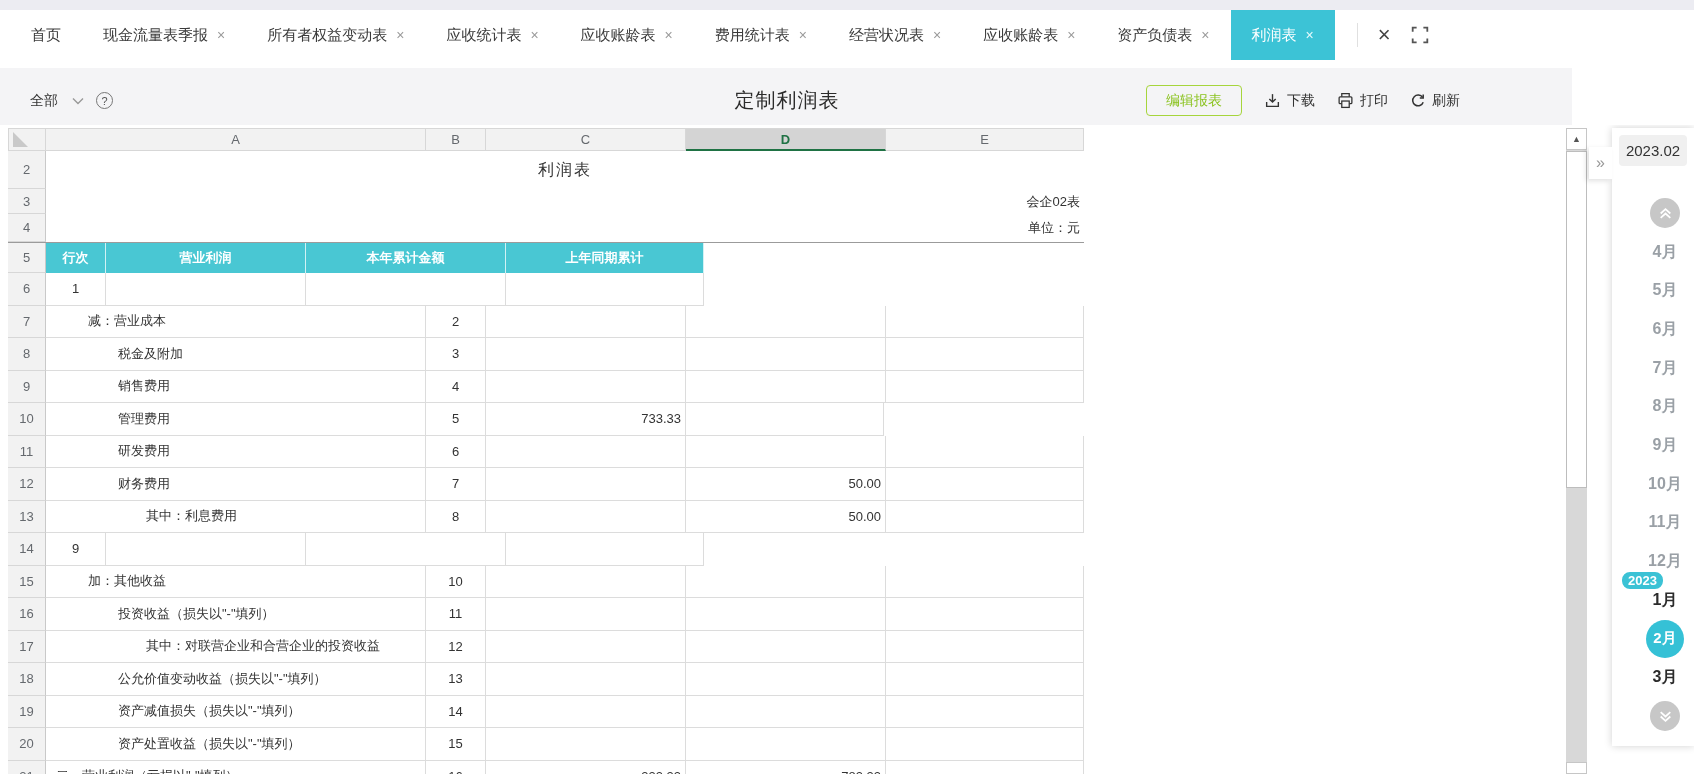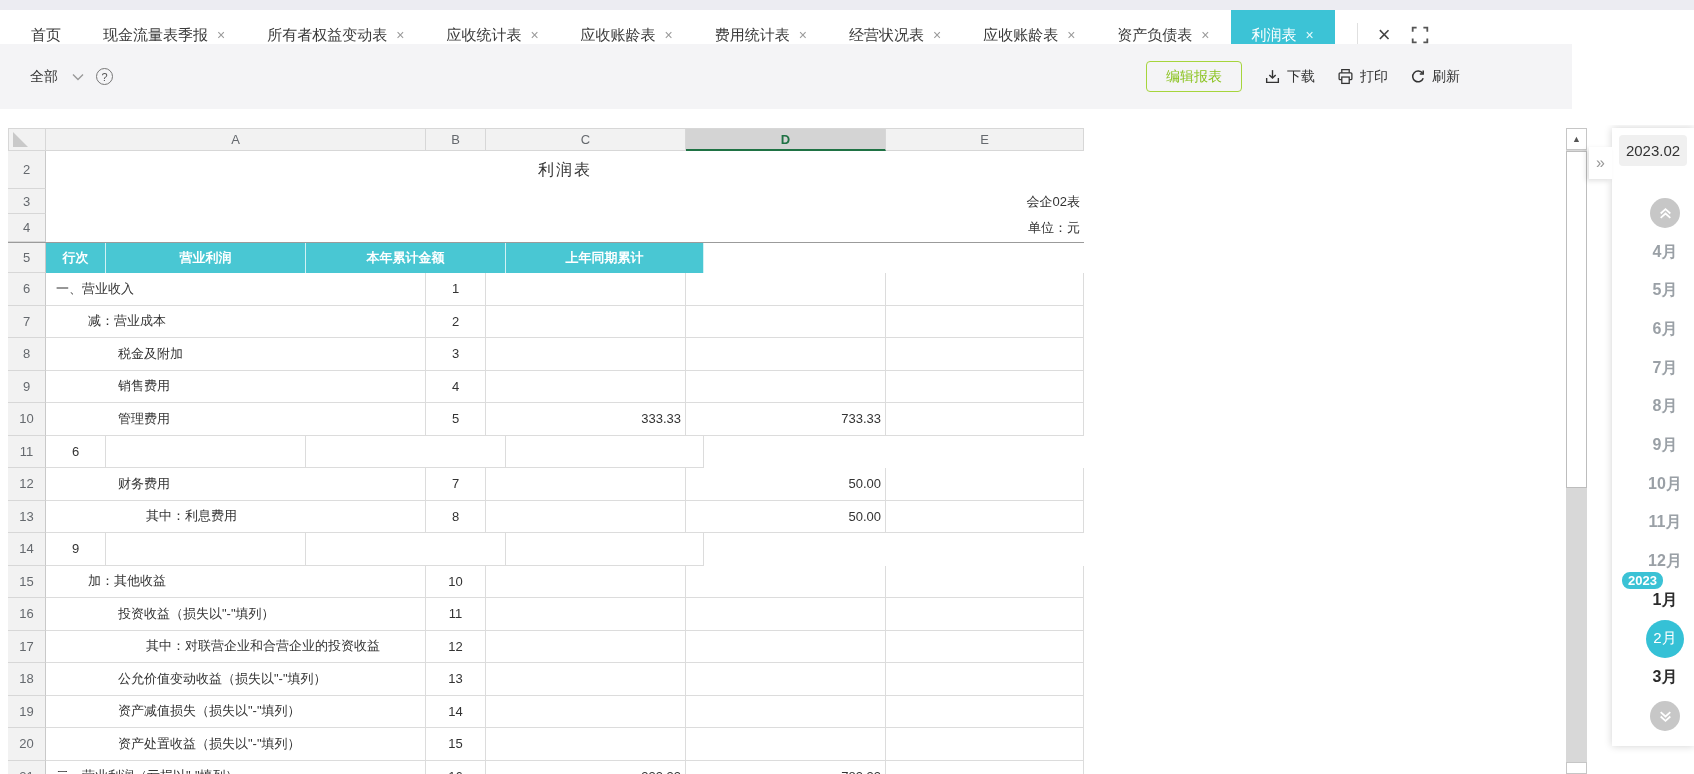--- a/index.html
+++ b/index.html
@@ -10,21 +10,21 @@
   .tabbar { position:absolute; left:0; top:10px; width:1433px; height:50px; background:#fff; display:flex; align-items:stretch; }
   .tabs { display:flex; align-items:stretch; padding-left:10px; }
   .tab { display:flex; align-items:center; gap:9px; padding:0 21px; font-size:15px; color:#3a3a3a; cursor:pointer; white-space:nowrap; }
   .tab .tab-x { font-size:14px; color:#9a9a9a; }
   .tab.active { background:#3cc3d6; color:#fff; }
   .tab.active .tab-x { color:#e8fbfd; }
   .tabbar-right { margin-left:auto; display:flex; align-items:center; gap:20px; padding:0 22px; }
   .tb-divider { width:1px; height:24px; background:#e0e0e0; }
   .close-all { font-size:22px; color:#444; line-height:1; cursor:pointer; }
   
-  .toolbar { position:absolute; left:0; top:44px; width:1572px; height:65px; background:#f4f4f6; }
+  .toolbar { position:absolute; left:0; top:68px; width:1572px; height:65px; background:#f4f4f6; }
   .toolbar-left { position:absolute; left:30px; top:0; height:65px; display:flex; align-items:center; gap:12px; }
   .filter { display:flex; align-items:center; gap:14px; font-size:14px; color:#333; cursor:pointer; }
   .help { width:17px; height:17px; border:1px solid #777; border-radius:50%; display:flex; align-items:center; justify-content:center; font-size:11px; color:#555; }
   .page-title { position:absolute; left:787px; top:0; height:65px; transform:translateX(-50%); display:flex; align-items:center; font-size:20px; font-weight:500; color:#2b2b2b; letter-spacing:1px; }
   .toolbar-right { position:absolute; right:112px; top:0; height:65px; display:flex; align-items:center; gap:22px; }
   .edit-btn { height:31px; padding:0 19px; border:1px solid #a6d53c; border-radius:4px; background:transparent; color:#8bc320; font-size:14px; cursor:pointer; font-family:inherit; }
   .tool-act { display:flex; align-items:center; gap:6px; font-size:14px; color:#333; cursor:pointer; }
   
   .sheet-region { position:absolute; left:0; top:125px; width:1694px; height:649px; background:#fff; overflow:hidden; }
   .sheet { position:absolute; left:8px; top:3px; width:1076px; }
@@ -51,21 +51,21 @@
   .vs-thumb { position:absolute; top:23px; left:0; width:21px; height:337px; background:#fff; border:1px solid #bdbdbd; }
   .vs-down { position:absolute; bottom:0; left:0; width:21px; height:12px; background:#fff; border:1px solid #c6c6c6; }
   
   .month-panel { position:absolute; left:1612px; top:3px; width:82px; height:618px; background:#fff; box-shadow:0 0 8px rgba(0,0,0,.18); }
   .collapse-tab { position:absolute; left:-23px; top:19px; width:23px; height:32px; background:#fff; box-shadow:-3px 2px 5px rgba(0,0,0,.12); display:flex; align-items:center; justify-content:center; color:#999; font-size:16px; cursor:pointer; }
   .period-chip { margin:7px auto 0; width:68px; height:31px; background:#f0f0f0; border-radius:4px; display:flex; align-items:center; justify-content:center; font-size:15px; color:#333; cursor:pointer; }
   .mp-list { position:absolute; top:66px; left:0; width:106px; display:flex; flex-direction:column; align-items:center; }
   .mp-item { height:38.7px; width:82px; display:flex; align-items:center; justify-content:center; position:relative; cursor:pointer; }
   .m-prev { color:#9aa0a6; font-weight:700; font-size:16px; }
   .m-normal { color:#2b2b2b; font-weight:700; font-size:16px; }
-  .m-active { width:38px; height:38px; border-radius:50%; background:#35c1d6; color:#fff; display:flex; align-items:center; justify-content:center; font-size:15px; font-weight:400; }
+  .m-active { width:38px; height:38px; border-radius:50%; background:#35c1d6; color:#fff; display:flex; align-items:center; justify-content:center; font-size:15px; font-weight:700; }
   .year-badge { position:absolute; left:-4px; top:-11px; background:#3bc2d5; color:#fff; font-size:13px; font-weight:700; padding:0 6px; line-height:17px; border-radius:10px; border:2px solid #fff; }
   .chev-circle { width:30px; height:30px; border-radius:50%; background:#c7c7c7; display:flex; align-items:center; justify-content:center; }
 </style>
 </head>
 <body>
 
 <div class="topstrip"></div>
 
 <div class="tabbar">
   <div class="tabs" id="tabs">
@@ -128,20 +128,21 @@
 <div class="toolbar">
   <div class="toolbar-left">
     <span class="filter">
       <span>全部</span>
       <svg width="12" height="8" viewBox="0 0 12 8">
           <polyline points="1,1.5 6,6.5 11,1.5" fill="none" stroke="#999" stroke-width="1.4"></polyline>
         </svg>
     </span>
     <span class="help">?</span>
   </div>
+  <div class="page-title">定制利润表</div>
   <div class="toolbar-right">
     <button class="edit-btn">编辑报表</button>
     <span class="tool-act">
       <svg width="17" height="17" viewBox="0 0 16 16">
           <g fill="none" stroke="#333" stroke-width="1.3">
             <path d="M8 2v7"></path>
             <path d="M5 6.5L8 9.5L11 6.5"></path>
             <path d="M2.5 9.5v4h11v-4"></path>
           </g>
         </svg>
@@ -194,21 +195,20 @@
         </div>
         <div class="srow hrow" style="height: 31px;">
           <div class="gut">5</div>
           <div class="cell hcell" style="width: 60px;">行次</div>
           <div class="cell hcell" style="width: 200px;">营业利润</div>
           <div class="cell hcell" style="width: 200px;">本年累计金额</div>
           <div class="cell hcell" style="width: 198px;">上年同期累计</div>
         </div>
         <div class="srow" style="height: 32.5px;">
           <div class="gut">6</div>
-          <div class="cell dcell" style="width: 380px; padding-left: 10px;">一、营业收入</div>
           <div class="cell dcell ctr" style="width: 60px;">1</div>
           <div class="cell dcell num" style="width: 200px;"></div>
           <div class="cell dcell num" style="width: 200px;"></div>
           <div class="cell dcell num" style="width: 198px;"></div>
         </div>
         <div class="srow" style="height: 32.5px;">
           <div class="gut">7</div>
           <div class="cell dcell" style="width: 380px; padding-left: 42px;">减：营业成本</div>
           <div class="cell dcell ctr" style="width: 60px;">2</div>
           <div class="cell dcell num" style="width: 200px;"></div>
@@ -228,26 +228,26 @@
           <div class="cell dcell" style="width: 380px; padding-left: 72px;">销售费用</div>
           <div class="cell dcell ctr" style="width: 60px;">4</div>
           <div class="cell dcell num" style="width: 200px;"></div>
           <div class="cell dcell num" style="width: 200px;"></div>
           <div class="cell dcell num" style="width: 198px;"></div>
         </div>
         <div class="srow" style="height: 32.5px;">
           <div class="gut">10</div>
           <div class="cell dcell" style="width: 380px; padding-left: 72px;">管理费用</div>
           <div class="cell dcell ctr" style="width: 60px;">5</div>
-          <div class="cell dcell num" style="width: 200px;">333.33</div>
           <div class="cell dcell num" style="width: 200px;">733.33</div>
           <div class="cell dcell num" style="width: 198px;"></div>
         </div>
         <div class="srow" style="height: 32.5px;">
           <div class="gut">11</div>
+          <div class="cell dcell" style="width: 380px; padding-left: 72px;">研发费用</div>
           <div class="cell dcell ctr" style="width: 60px;">6</div>
           <div class="cell dcell num" style="width: 200px;"></div>
           <div class="cell dcell num" style="width: 200px;"></div>
           <div class="cell dcell num" style="width: 198px;"></div>
         </div>
         <div class="srow" style="height: 32.5px;">
           <div class="gut">12</div>
           <div class="cell dcell" style="width: 380px; padding-left: 72px;">财务费用</div>
           <div class="cell dcell ctr" style="width: 60px;">7</div>
           <div class="cell dcell num" style="width: 200px;"></div>

